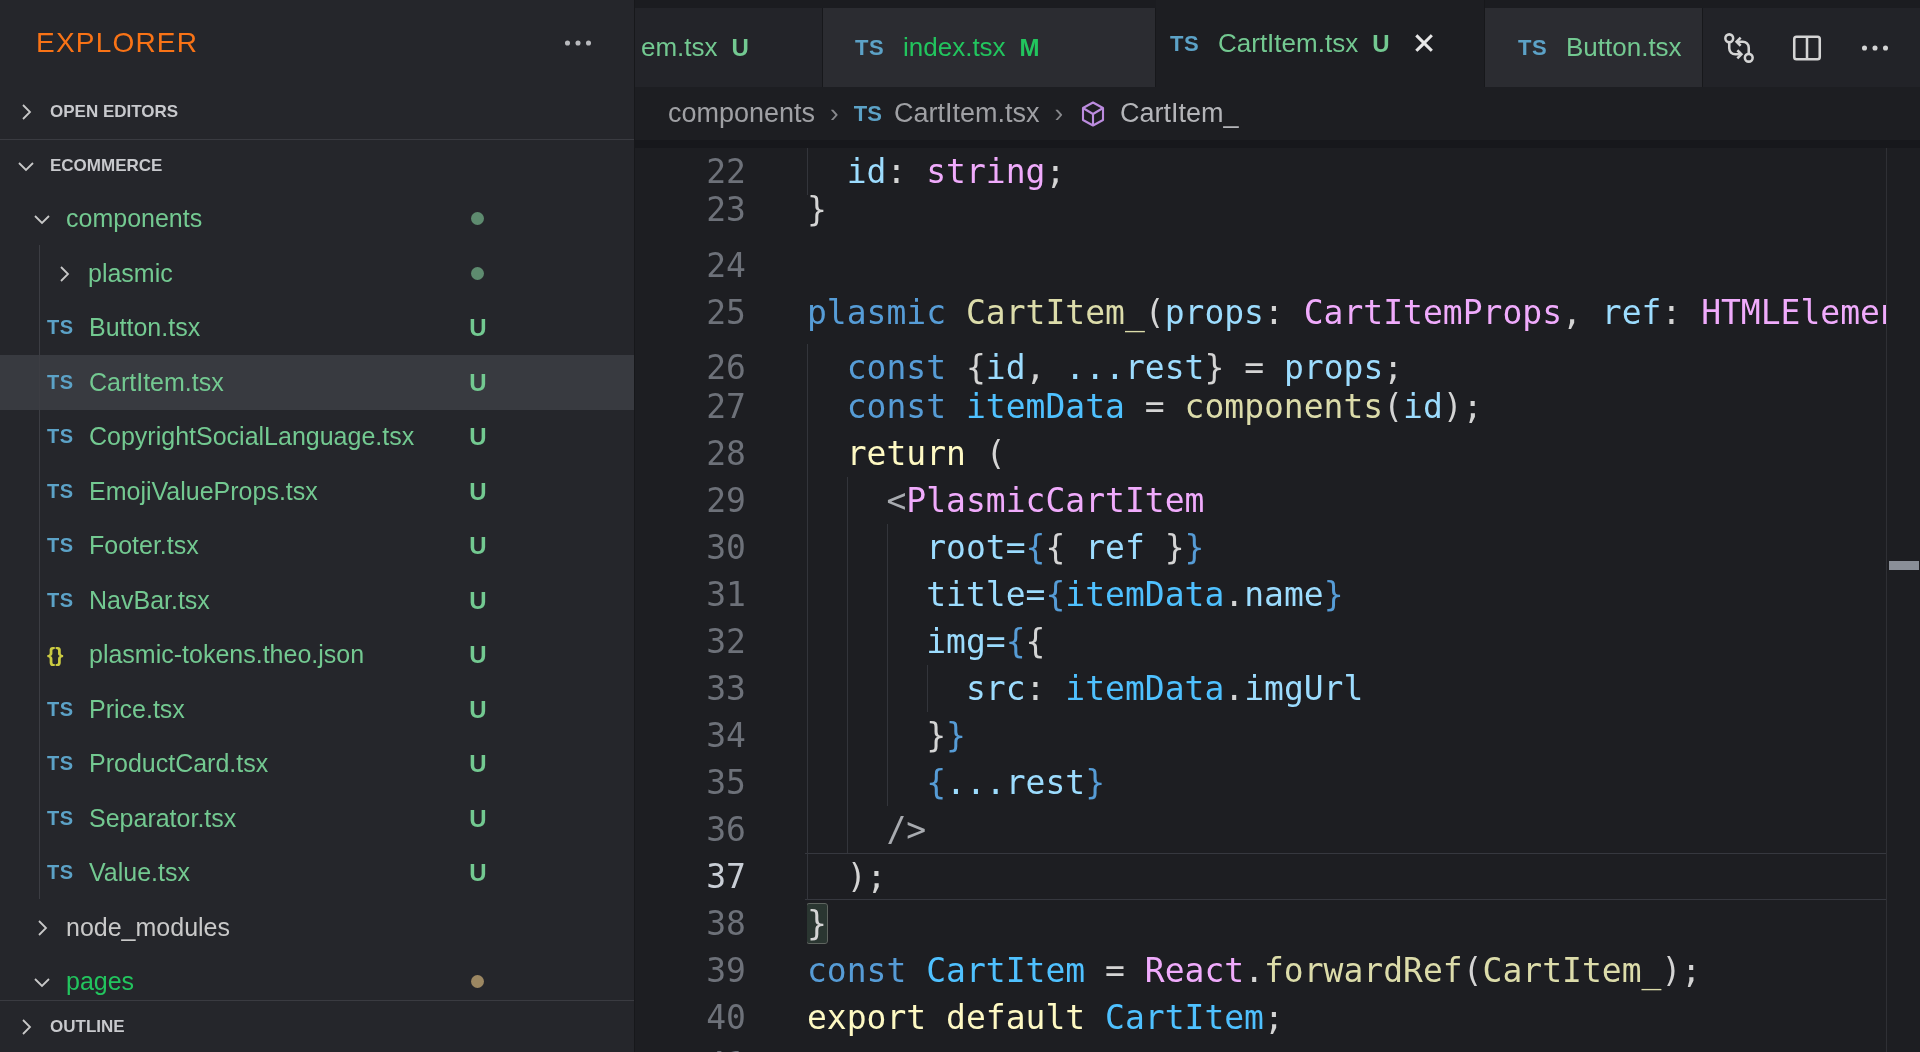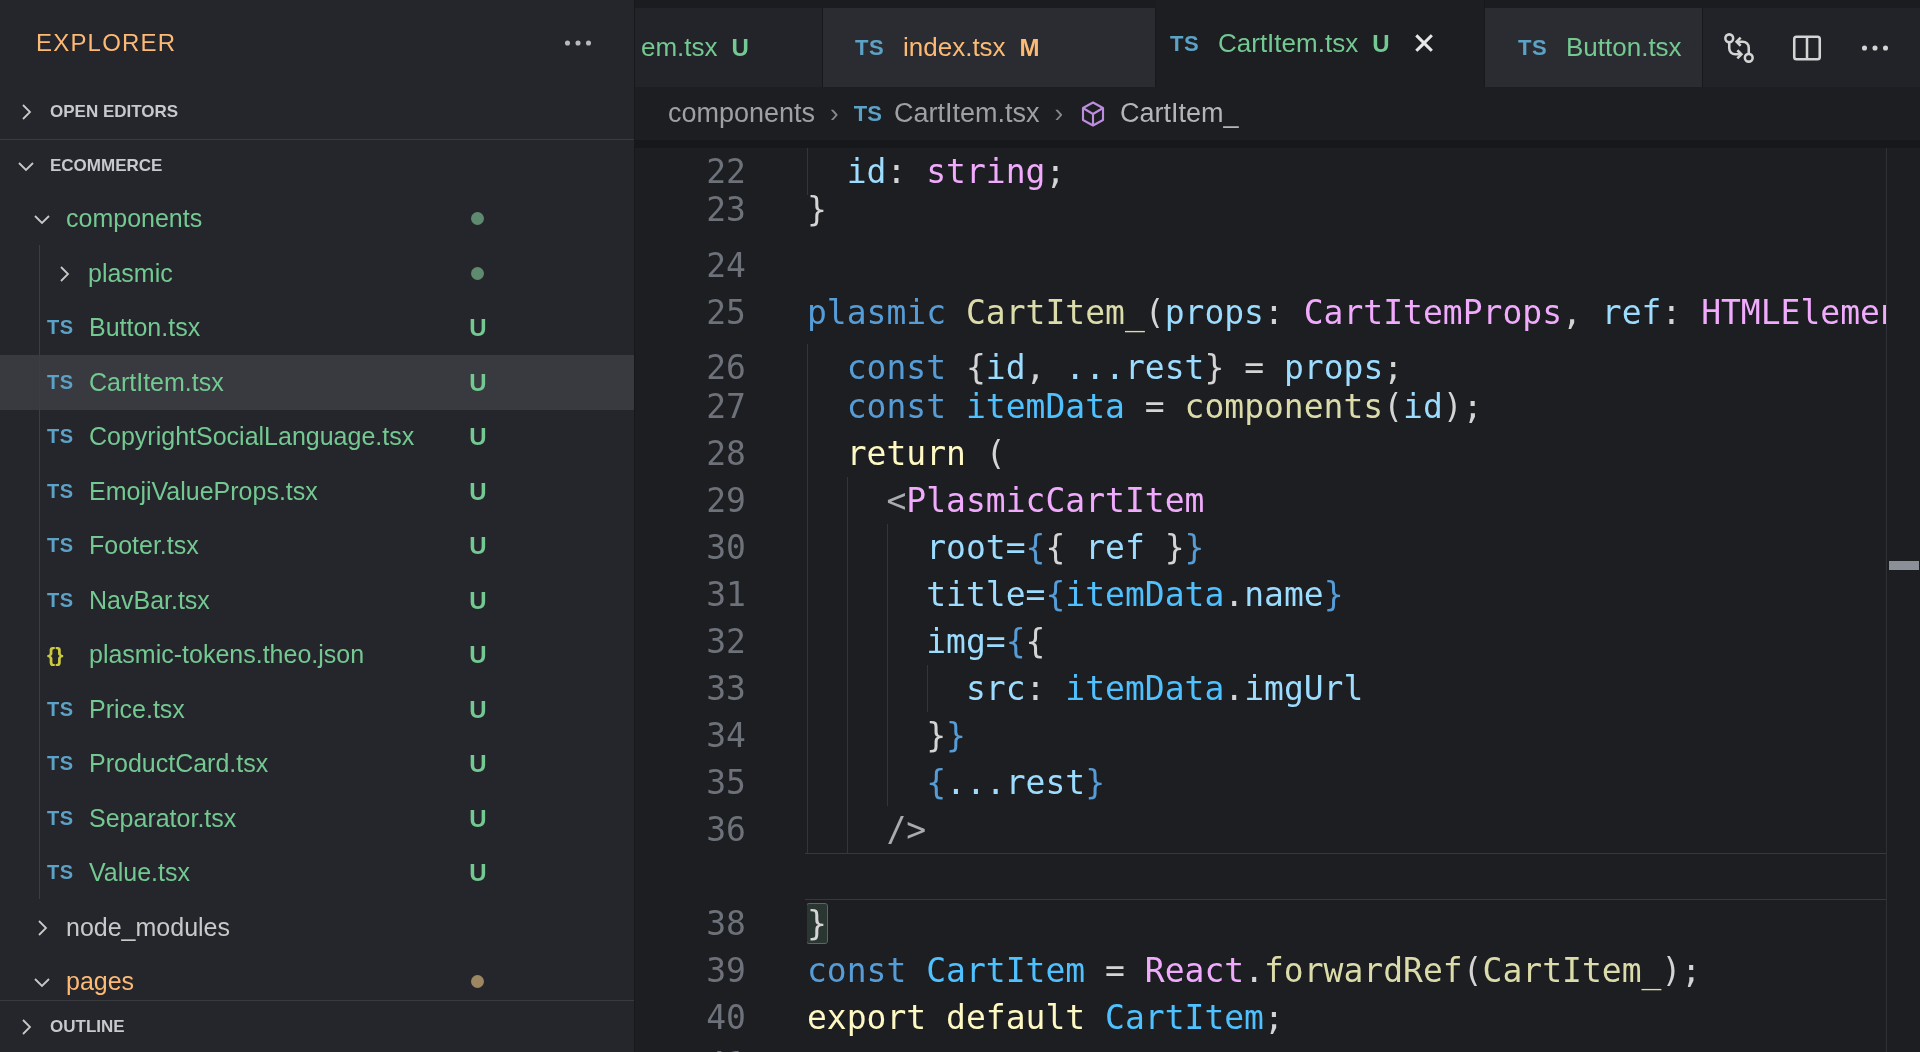--- a/index.html
+++ b/index.html
@@ -3,32 +3,32 @@
 <meta charset="utf-8">
 <style>
   *{margin:0;padding:0;box-sizing:border-box}
   html,body{background:#1d1e22}
   body{width:1920px;height:1052px;overflow:hidden;font-family:"Liberation Sans",sans-serif;color:#ccc}
   #app{position:relative;width:1920px;height:1052px}
 
   
   #sidebar{position:absolute;left:0;top:0;width:634px;height:1052px;background:#25262B;overflow:hidden}
   .sb-title{position:absolute;top:0;left:0;width:634px;height:85px;display:flex;align-items:center;padding:0 38px 0 36px}
-  .sb-title .lbl{font-size:24px;letter-spacing:1.2px;color:#fdba74}
+  .sb-title .lbl{font-size:28px;letter-spacing:1.2px;color:#f97316}
   .icon-dots{margin-left:auto;display:flex;align-items:center}
   .sb-sec{position:absolute;left:0;width:634px;display:flex;align-items:center;gap:12px;padding-left:14px;font-weight:bold;font-size:17px;color:#C8C9CD}
   #sec-open{top:85px;height:54px}
   #sec-eco{top:139px;height:52px;border-top:1px solid #3A3B41}
   #sec-outline{top:1000px;height:52px;border-top:1px solid #3A3B41}
   .chev{flex:0 0 auto;display:inline-flex}
   .tree-guide{position:absolute;left:39px;top:245px;height:654px;width:1px;background:#3C3D43}
   .row{position:absolute;left:0;width:634px;height:55px;display:flex;align-items:center;font-size:25px;cursor:pointer}
   .row.selected{background:#383A40}
   .row .lab{white-space:nowrap}
-  .lab-green{color:#73C991}.lab-tan{color:#fdba74}.lab-gray{color:#C9C9C9}
+  .lab-green{color:#73C991}.lab-tan{color:#22c55e}.lab-gray{color:#C9C9C9}
   .pad-folder1{padding-left:30px}.pad-folder2{padding-left:52px}.pad-file{padding-left:47px}
   .gap12>*+*{margin-left:12px}.gap10>*+*{margin-left:10px}
   .ico-ts{color:#5CA2C7;font-weight:700;font-size:20px;letter-spacing:.5px;width:32px;flex:0 0 auto}
   .ico-json{color:#CBCB41;font-weight:700;font-size:21px;width:32px;flex:0 0 auto}
   .badge{position:absolute;left:458px;width:40px;text-align:center;font-size:24px;font-weight:600}
   .badge-u{color:#73C991}
   .dot{position:absolute;left:471px;width:13px;height:13px;border-radius:50%}
   .dot-green{background:#5E8B6F}.dot-tan{background:#9C8762}
 
   
@@ -383,20 +383,25 @@
           <span class="cguide" style="left: 252px;"></span>
           <span class="cnum">35</span>
           <span class="ctext"><span class="tk-plain">      </span><span class="tk-jx">{</span><span class="tk-var">...rest</span><span class="tk-jx">}</span></span>
         </div>
         <div class="crow" style="top: 658px;">
           <span class="cguide" style="left: 172px;"></span>
           <span class="cguide" style="left: 212px;"></span>
           <span class="cnum">36</span>
           <span class="ctext"><span class="tk-plain">    </span><span class="tk-tag">/&gt;</span></span>
         </div>
+        <div class="crow cur" style="top: 705px;">
+          <span class="cguide" style="left: 172px;"></span>
+          <span class="cnum">37</span>
+          <span class="ctext"><span class="tk-plain">  </span><span class="tk-p">);</span></span>
+        </div>
         <div class="crow" style="top: 752px;">
           <span class="cnum">38</span>
           <span class="ctext"><span class="tk-pm">}</span></span>
         </div>
         <div class="crow" style="top: 799px;">
           <span class="cnum">39</span>
           <span class="ctext"><span class="tk-kw">const</span><span class="tk-plain"> </span><span class="tk-cvar">CartItem</span><span class="tk-p"> = </span><span class="tk-type">React</span><span class="tk-p">.</span><span class="tk-fn">forwardRef</span><span class="tk-p">(</span><span class="tk-fn">CartItem_</span><span class="tk-p">);</span></span>
         </div>
         <div class="crow" style="top: 846px;">
           <span class="cnum">40</span>

